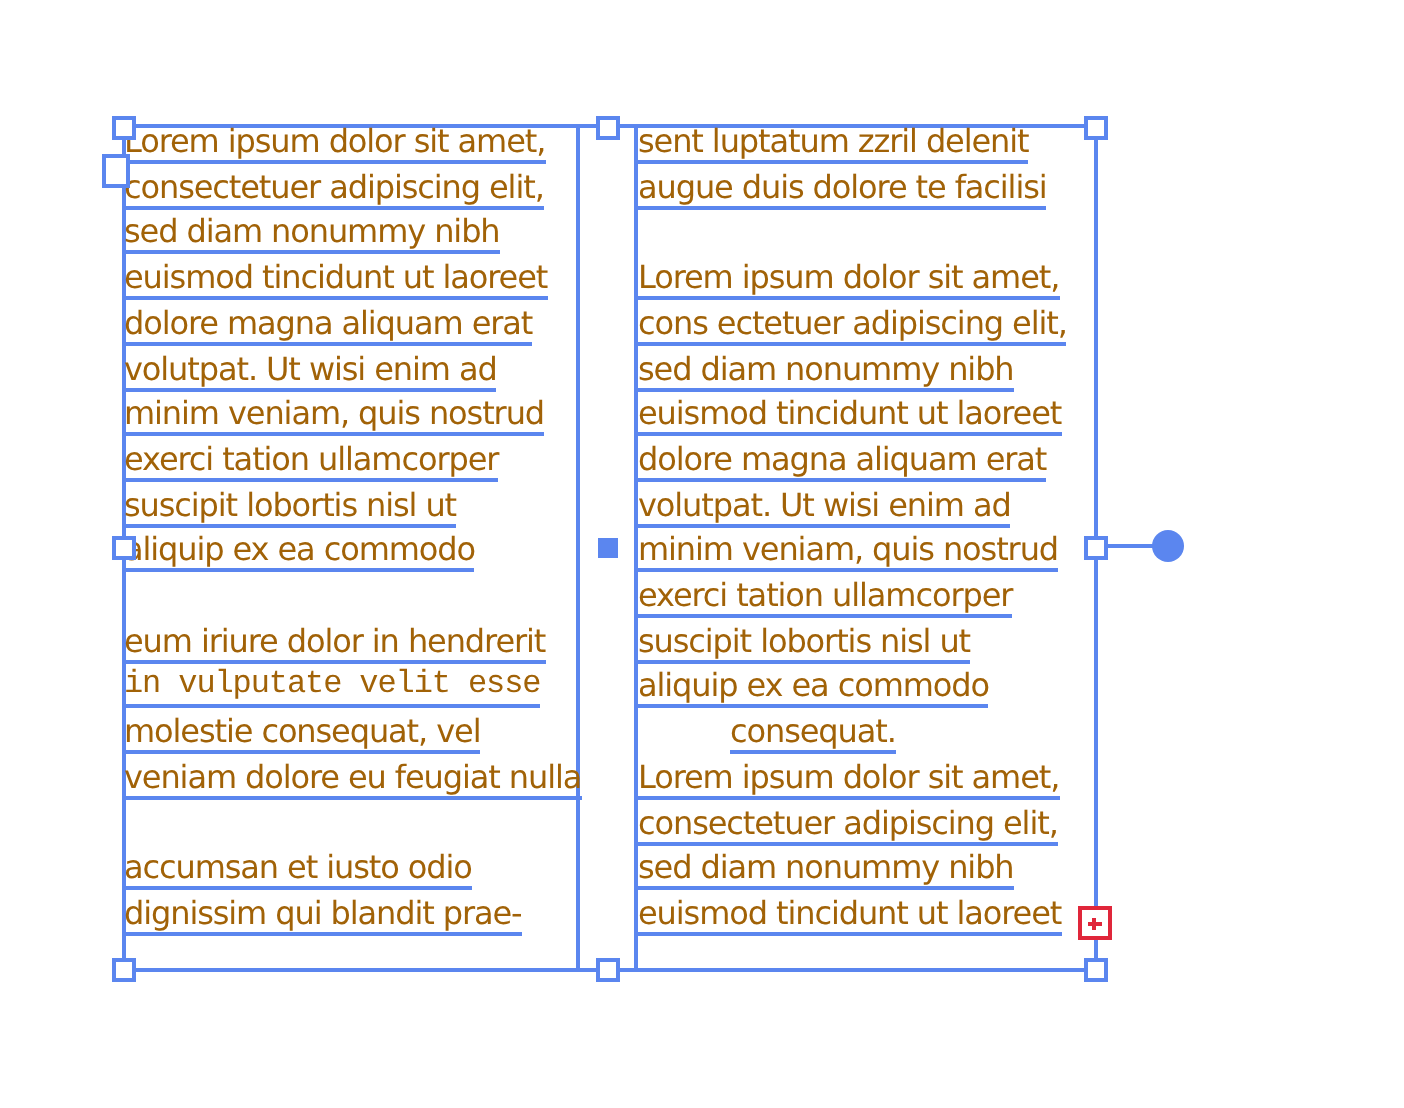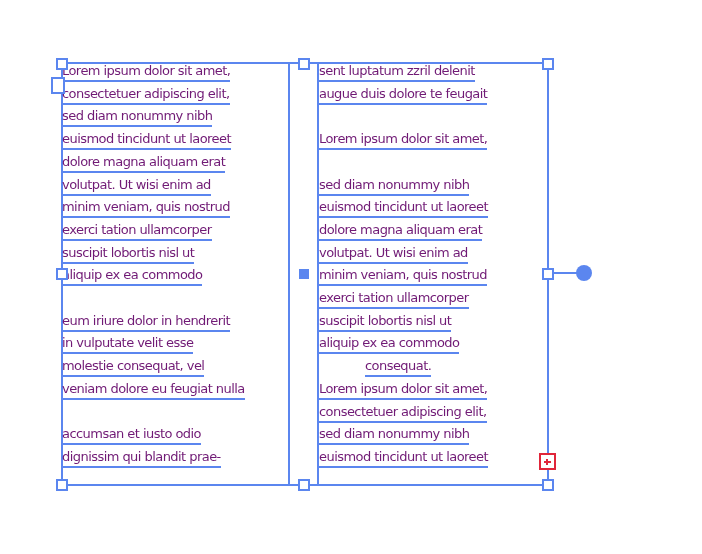--- a/index.html
+++ b/index.html
@@ -2,22 +2,22 @@
 <html><head>
 <meta charset="utf-8">
 <style>
   html, body { margin: 0; padding: 0; background: #ffffff; }
   body { width: 702px; height: 554px; position: relative; overflow: hidden; }
   .stage { position: absolute; left: 0; top: 0; width: 702px; height: 554px; }
   .frame-line { position: absolute; background: #5b86ef; }
   .column { position: absolute; overflow: visible; }
   .line {
     position: absolute; left: 0; height: 23px;
-    font-family: "DejaVu Sans", sans-serif; font-size: 13px;
-    letter-spacing: -0.55px; color: #701a75; white-space: nowrap;
+    font-family: "DejaVu Sans", sans-serif; font-size: 16px;
+    letter-spacing: -0.55px; color: #a16207; white-space: nowrap;
     line-height: 19px;
   }
   .line .txt { display: inline-block; border-bottom: 2px solid #5b86ef; padding-bottom: 0; }
   .handle {
     position: absolute; width: 8px; height: 8px;
     border: 2px solid #5b86ef; background: #ffffff; box-sizing: content-box;
   }
   .handle.solid { background: #5b86ef; border-color: #5b86ef; }
   .port-in {
     position: absolute; width: 10px; height: 13px;
@@ -52,31 +52,32 @@
     <div class="line" style="top:22.7px;"><span class="txt">consectetuer adipiscing elit,</span></div>
     <div class="line" style="top:45.4px;"><span class="txt">sed diam nonummy nibh</span></div>
     <div class="line" style="top:68.1px;"><span class="txt">euismod tincidunt ut laoreet</span></div>
     <div class="line" style="top:90.8px;"><span class="txt">dolore magna aliquam erat</span></div>
     <div class="line" style="top:113.5px;"><span class="txt">volutpat. Ut wisi enim ad</span></div>
     <div class="line" style="top:136.2px;"><span class="txt">minim veniam, quis nostrud</span></div>
     <div class="line" style="top:158.9px;"><span class="txt">exerci tation ullamcorper</span></div>
     <div class="line" style="top:181.6px;"><span class="txt">suscipit lobortis nisl ut</span></div>
     <div class="line" style="top:204.3px;"><span class="txt">aliquip ex ea commodo</span></div>
     <div class="line" style="top:249.7px;"><span class="txt">eum iriure dolor in hendrerit</span></div>
-    <div class="line" style="top:272.4px;"><span class="txt">in vulputate velit esse</span></div>
+    <div class="line" style="top:272.4px;font-family:Liberation Mono, monospace;"><span class="txt">in vulputate velit esse</span></div>
     <div class="line" style="top:295.1px;"><span class="txt">molestie consequat, vel</span></div>
     <div class="line" style="top:317.8px;"><span class="txt">veniam dolore eu feugiat nulla</span></div>
     <div class="line" style="top:363.2px;"><span class="txt">accumsan et iusto odio</span></div>
     <div class="line" style="top:385.9px;"><span class="txt">dignissim qui blandit prae-</span></div>
   </div>
 
   <div class="column" style="left:319px;top:61px;width:228px;height:420px;">
     <div class="line" style="top:0px;"><span class="txt">sent luptatum zzril delenit</span></div>
-    <div class="line" style="top:22.7px;"><span class="txt">augue duis dolore te feugait</span></div>
+    <div class="line" style="top:22.7px;"><span class="txt">augue duis dolore te facilisi</span></div>
     <div class="line" style="top:68.1px;"><span class="txt">Lorem ipsum dolor sit amet,</span></div>
+    <div class="line" style="top:90.8px;"><span class="txt">cons ectetuer adipiscing elit,</span></div>
     <div class="line" style="top:113.5px;"><span class="txt">sed diam nonummy nibh</span></div>
     <div class="line" style="top:136.2px;"><span class="txt">euismod tincidunt ut laoreet</span></div>
     <div class="line" style="top:158.9px;"><span class="txt">dolore magna aliquam erat</span></div>
     <div class="line" style="top:181.6px;"><span class="txt">volutpat. Ut wisi enim ad</span></div>
     <div class="line" style="top:204.3px;"><span class="txt">minim veniam, quis nostrud</span></div>
     <div class="line" style="top:227px;"><span class="txt">exerci tation ullamcorper</span></div>
     <div class="line" style="top:249.7px;"><span class="txt">suscipit lobortis nisl ut</span></div>
     <div class="line" style="top:272.4px;"><span class="txt">aliquip ex ea commodo</span></div>
     <div class="line" style="top:295.1px;margin-left:46px;"><span class="txt">consequat.</span></div>
     <div class="line" style="top:317.8px;"><span class="txt">Lorem ipsum dolor sit amet,</span></div>

